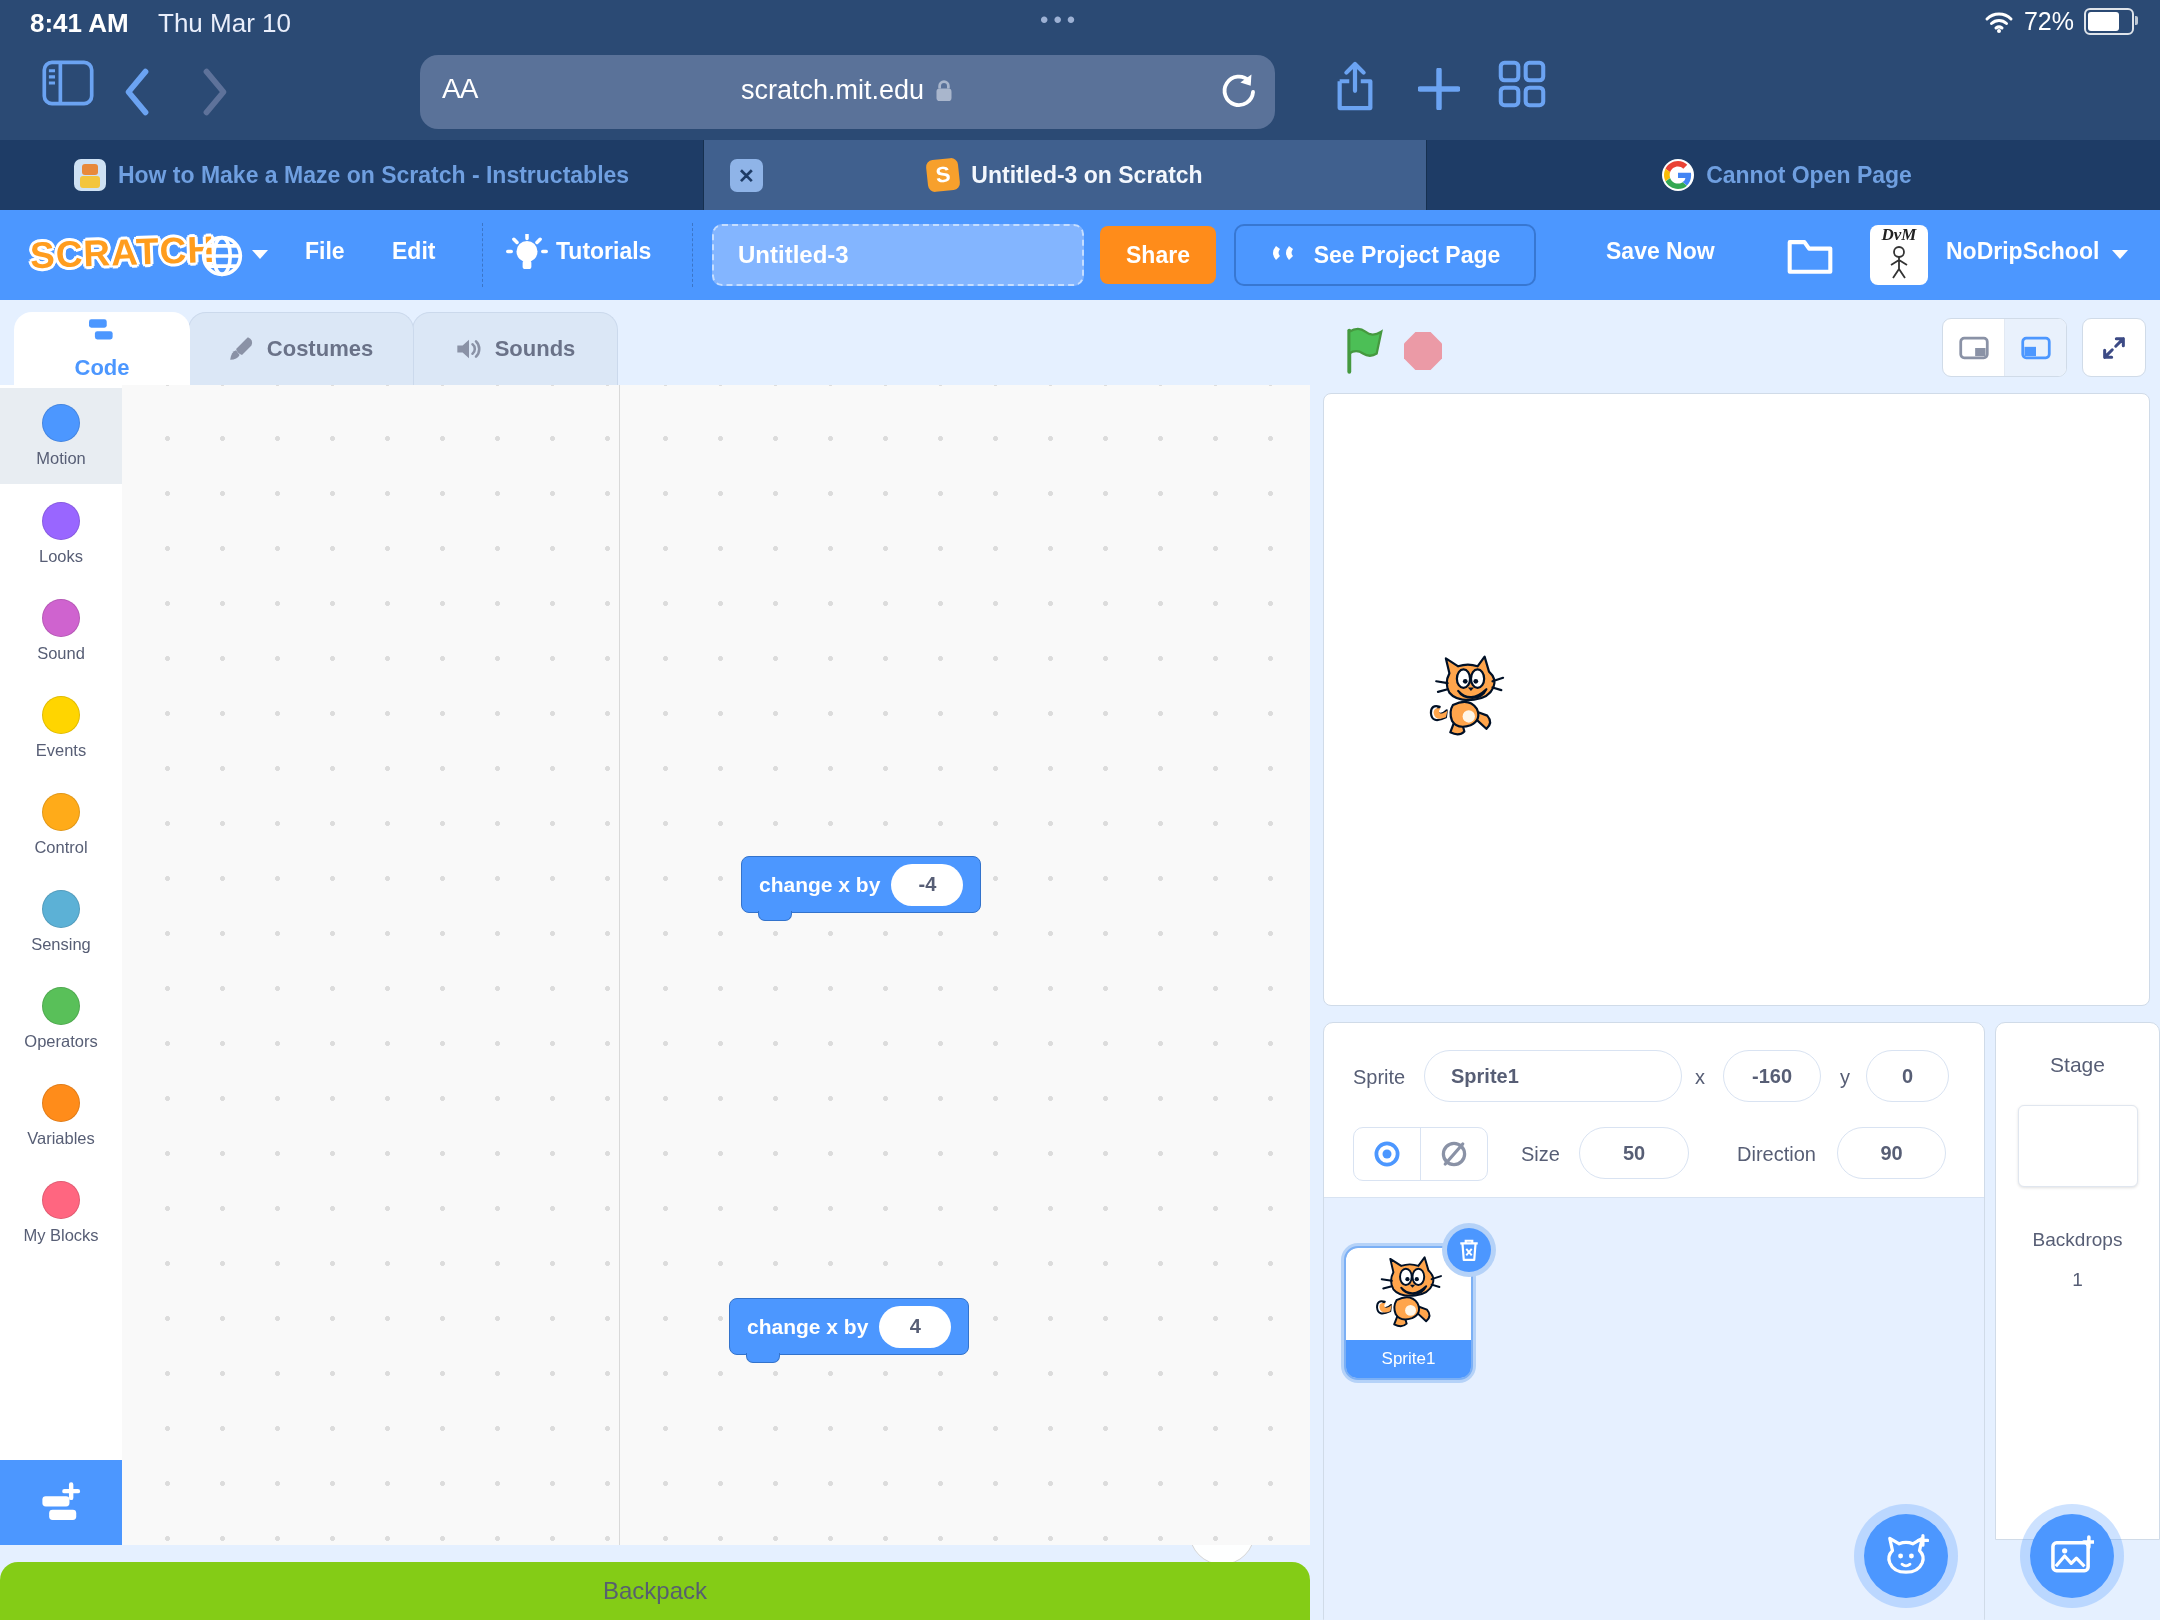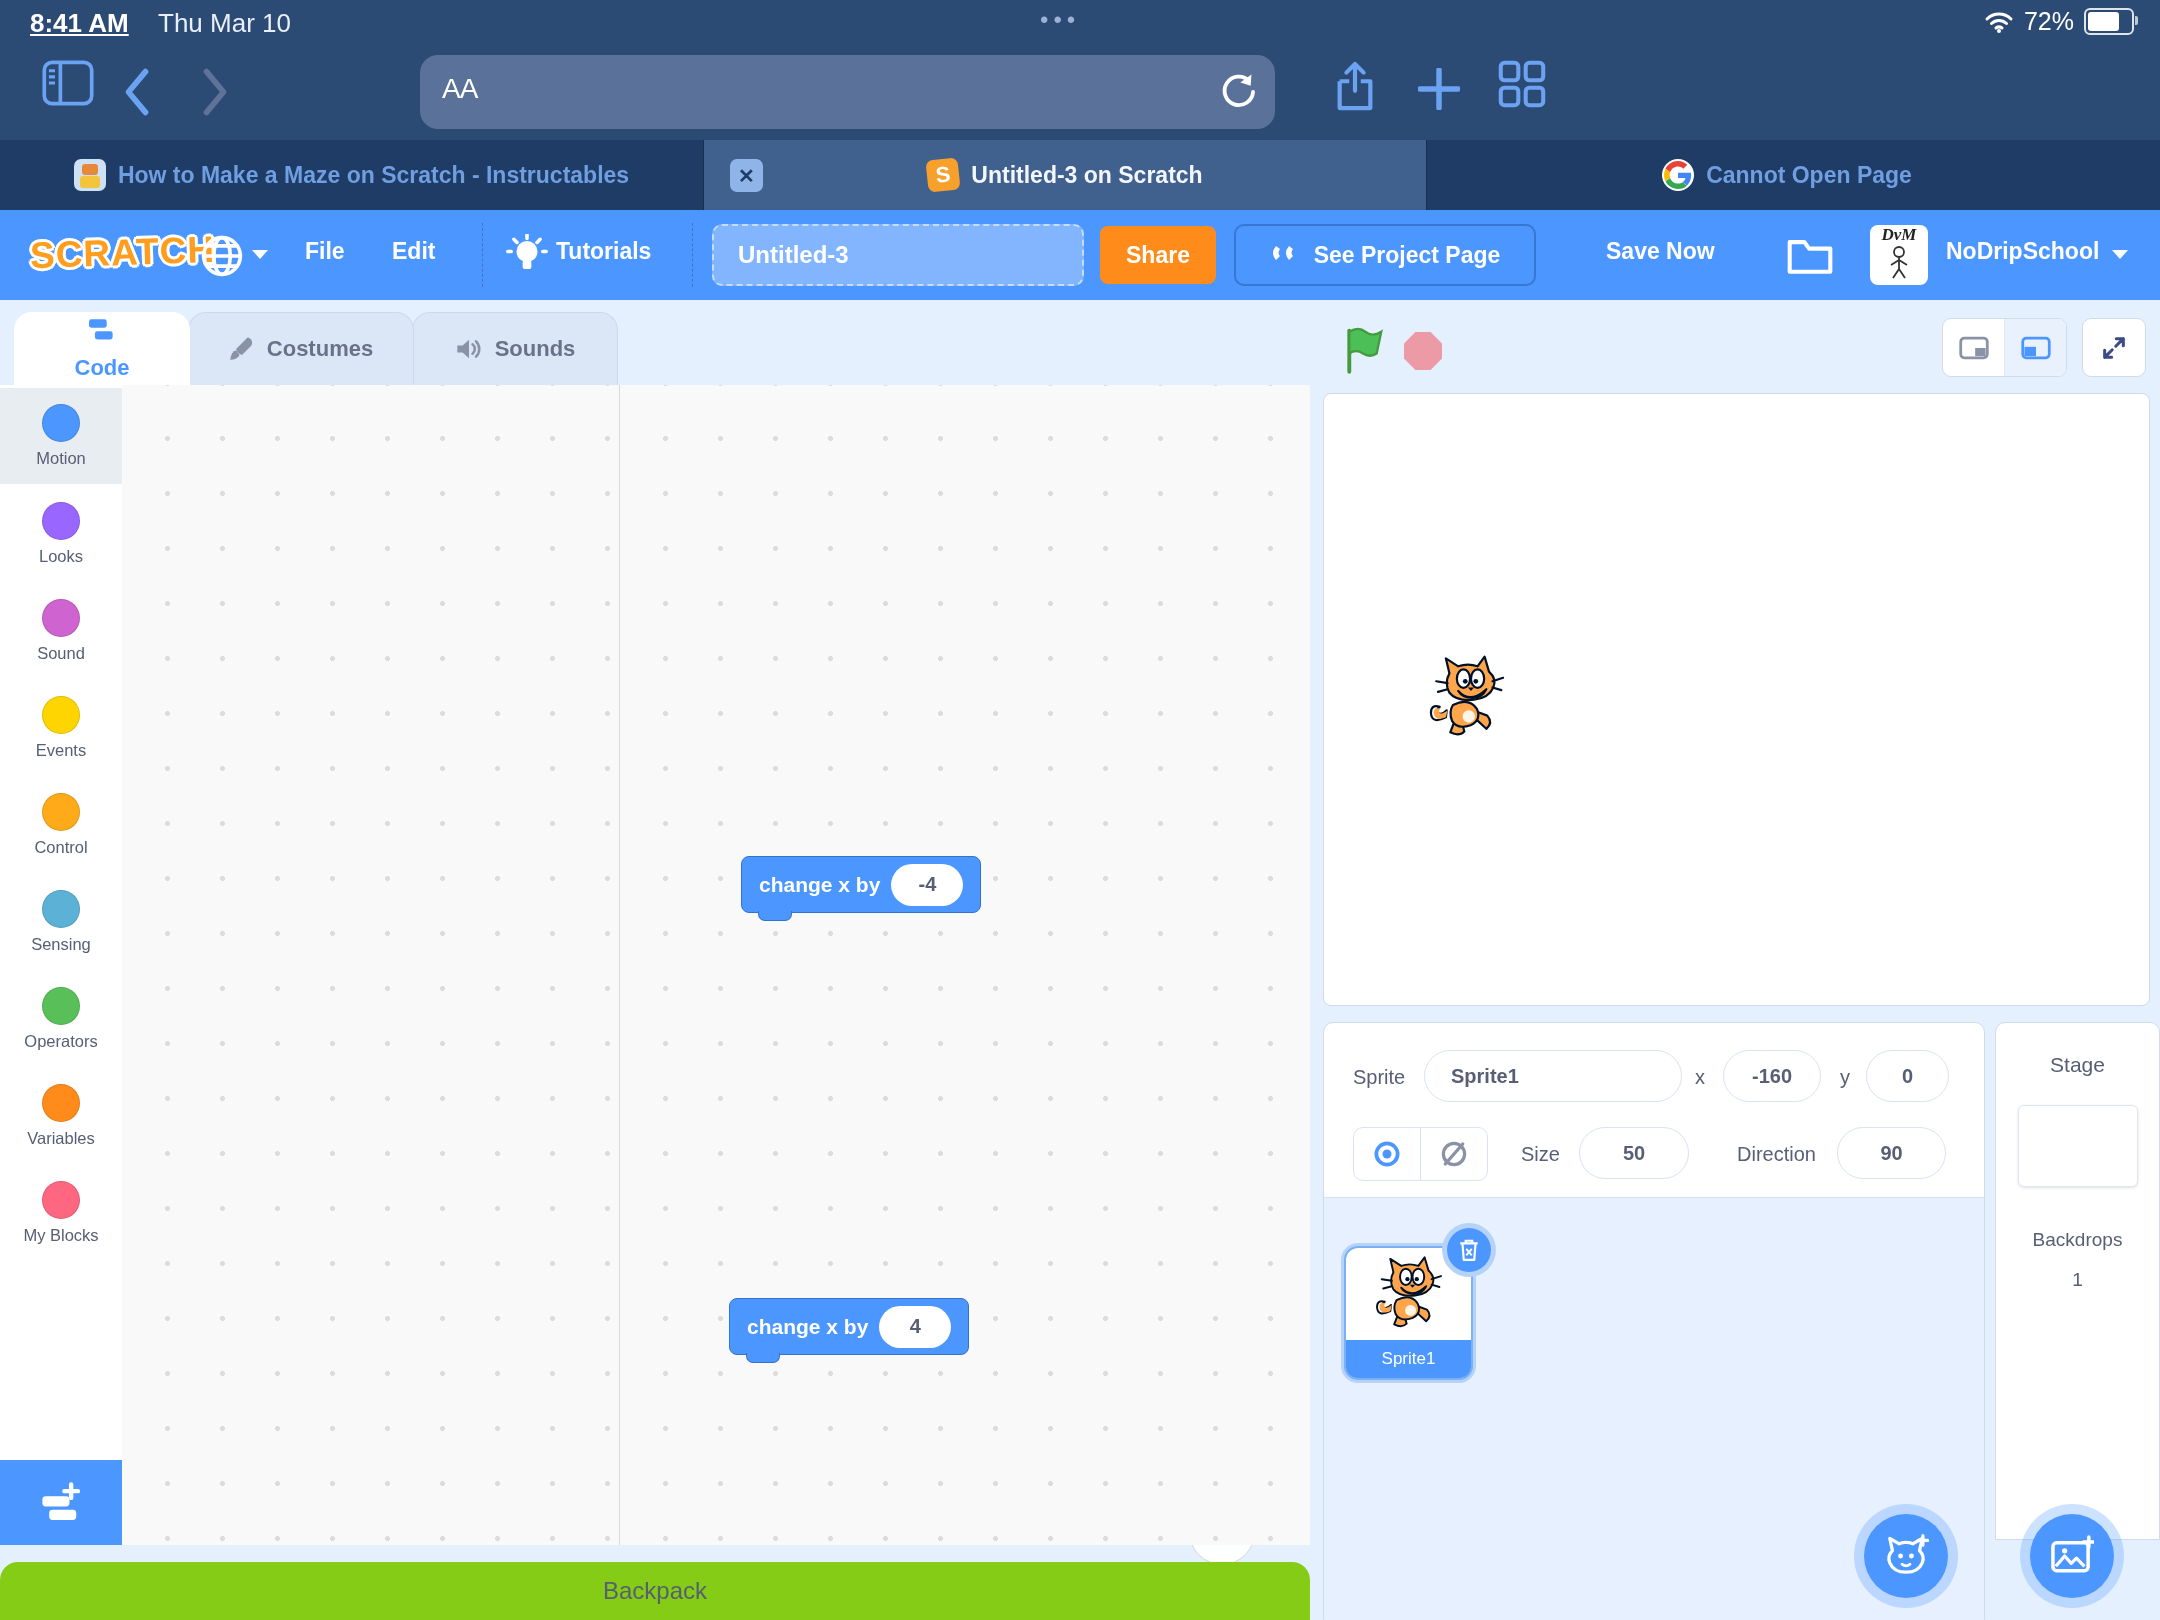--- a/index.html
+++ b/index.html
@@ -2,21 +2,21 @@
 <html><head>
 <meta charset="utf-8">
 <style>
   html,body{margin:0;padding:0;background:#0a1a33;}
   #app{position:relative;width:2160px;height:1620px;overflow:hidden;
        font-family:"Liberation Sans",sans-serif;-webkit-font-smoothing:antialiased;}
   .abs{position:absolute;}
 
   
   .statusbar{position:absolute;left:0;top:0;width:2160px;height:44px;background:#2b4a74;color:#fff;}
-  .statusbar .time{position:absolute;left:30px;top:8px;font-size:26px;font-weight:700;text-decoration:underline;}
+  .statusbar .time{position:absolute;left:30px;top:8px;font-size:26px;font-weight:700;}
   .statusbar .date{position:absolute;left:158px;top:8px;font-size:26px;font-weight:400;color:#e9eefb;}
   .statusbar .dots{position:absolute;left:1040px;top:6px;font-size:24px;letter-spacing:5px;color:#9db1d4;}
   .statusbar .right{position:absolute;right:26px;top:7px;display:flex;align-items:center;gap:10px;font-size:25px;font-weight:500;}
   .battery{position:relative;width:46px;height:23px;border:2px solid rgba(255,255,255,.85);border-radius:6px;}
   .battery .fill{position:absolute;left:2px;top:2px;bottom:2px;width:68%;background:#fff;border-radius:3px;}
   .battery .tip{position:absolute;right:-6px;top:6px;width:3px;height:9px;background:rgba(255,255,255,.7);border-radius:0 2px 2px 0;}
 
   .toolbar{position:absolute;left:0;top:44px;width:2160px;height:96px;background:#2b4a74;}
   .tbicon{position:absolute;top:16px;cursor:default;}
   .urlbar{position:absolute;left:420px;top:11px;width:855px;height:74px;background:#5a7299;border-radius:18px;color:#fff;}
@@ -197,20 +197,27 @@
       </svg>
     <svg class="tbicon" style="left:120px;top:22px;" width="34" height="52" viewBox="0 0 20 30">
         <path d="M15 3 L5 15 L15 27" fill="none" stroke="#6ba3f2" stroke-width="3.4" stroke-linecap="round" stroke-linejoin="round"></path>
       </svg>
     <svg class="tbicon" style="left:198px;top:22px;" width="34" height="52" viewBox="0 0 20 30">
         <path d="M5 3 L15 15 L5 27" fill="none" stroke="#5e729a" stroke-width="3.4" stroke-linecap="round" stroke-linejoin="round"></path>
       </svg>
 
     <div class="urlbar">
       <span class="aa">AA</span>
+      <span class="center">
+        <span>scratch.mit.edu</span>
+        <svg width="20" height="26" viewBox="0 0 16 20">
+            <rect x="2" y="8" width="12" height="10" rx="2.5" fill="#a9b6cc"></rect>
+            <path d="M4.5 8 V6 a3.5 3.5 0 0 1 7 0 V8" fill="none" stroke="#a9b6cc" stroke-width="2.2"></path>
+          </svg>
+      </span>
       <svg class="reload" width="38" height="42" viewBox="0 0 24 24">
           <path d="M19 5 a9 9 0 1 0 2.5 7" fill="none" stroke="#fff" stroke-width="2.4" stroke-linecap="round"></path>
           <path d="M20.5 1 L20 8 L13.5 6 Z" fill="#fff"></path>
         </svg>
     </div>
 
     <svg class="tbicon" style="left:1332px;" width="46" height="54" viewBox="0 0 24 26">
         <path d="M4 10 h5 M15 10 h5 v14 h-16 v-14" fill="none" stroke="#6ba3f2" stroke-width="2.2" stroke-linejoin="round"></path>
         <path d="M12 1 v14 M7.5 5.5 L12 1 L16.5 5.5" fill="none" stroke="#6ba3f2" stroke-width="2.2" stroke-linecap="round" stroke-linejoin="round"></path>
       </svg>

